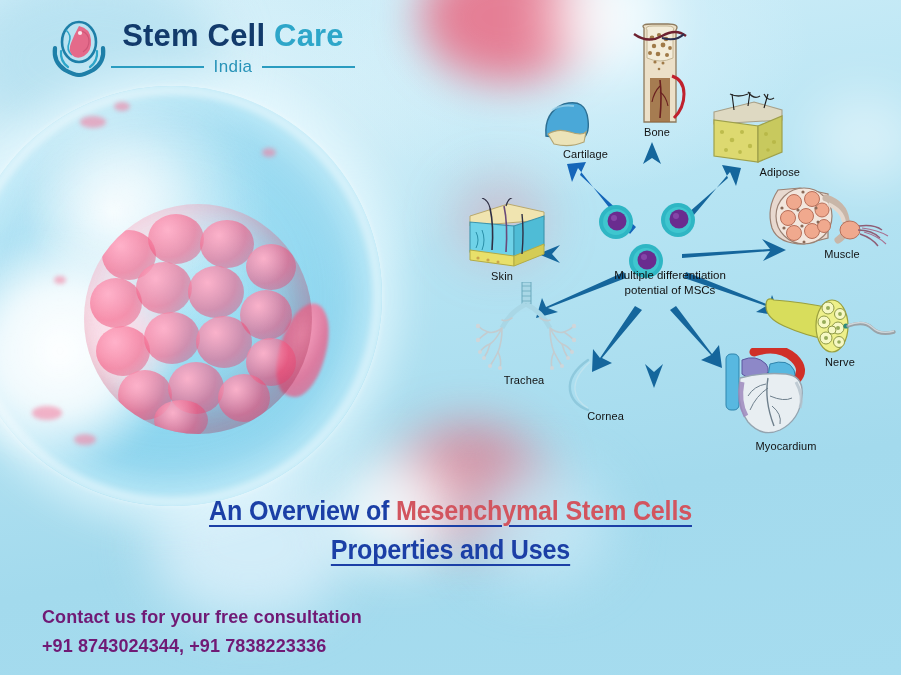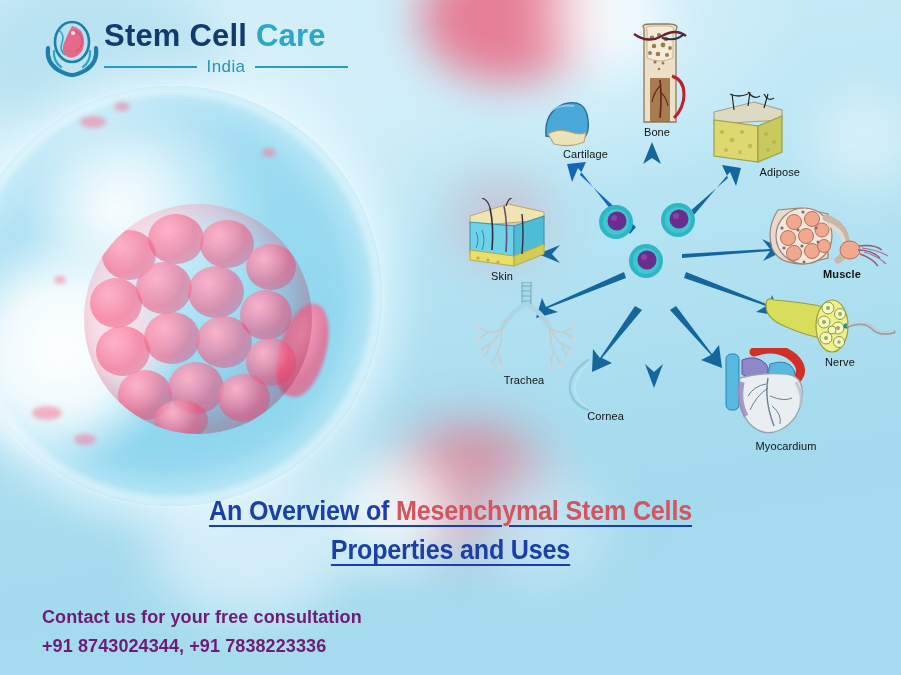--- a/index.html
+++ b/index.html
@@ -53,21 +53,21 @@
   .blast{position:absolute;border-radius:50%;background:radial-gradient(circle at 35% 32%, rgba(255,175,200,.95) 0%, rgba(244,78,120,.55) 55%, rgba(200,30,80,.28) 100%);mix-blend-mode:normal;}
   .morula-hi{position:absolute;left:4px;top:60px;width:90px;height:140px;border-radius:50%;
     background:radial-gradient(circle,rgba(255,210,225,.8) 0%,rgba(255,200,220,0) 70%);filter:blur(6px);}
   .cell-frag{position:absolute;left:318px;top:216px;width:46px;height:96px;border-radius:50% 50% 45% 45%;
     transform:rotate(16deg);
     background:radial-gradient(ellipse at 40% 35%, rgba(255,160,190,.95) 0%, rgba(238,100,140,.8) 55%, rgba(222,70,115,.55) 100%);
     filter:blur(1.6px);}
   .speck{position:absolute;border-radius:50%;background:rgba(245,120,155,.55);filter:blur(2px);}
 
   
-  .logo{position:absolute;left:42px;top:16px;width:300px;height:68px;}
+  .logo{position:absolute;left:49px;top:16px;width:300px;height:68px;text-align:center;}
   .logo-mark{position:absolute;left:0;top:2px;width:60px;height:60px;}
   .logo-txt{position:absolute;left:62px;top:4px;}
   .logo-line1{font-size:31px;font-weight:bold;letter-spacing:.2px;line-height:1;white-space:nowrap;}
   .lg-dark{color:#123a6b;}
   .lg-cy{color:#2ea6c9;font-weight:600;}
   .logo-line2{position:relative;margin-top:7px;width:244px;height:18px;display:flex;align-items:center;}
   .lg-rule{flex:1;height:2px;background:#2a9cc0;}
   .lg-india{font-size:17px;color:#2793b8;padding:0 10px;letter-spacing:.4px;font-weight:400;}
 
   
@@ -220,20 +220,24 @@
         <circle cx="90" cy="18" r="3" fill="#9a5bbd" opacity=".55"></circle>
       </g>
       <g>
         <circle cx="60" cy="63" r="17" fill="#2fb6c4"></circle>
         <circle cx="60" cy="63" r="13" fill="#3fc6cf"></circle>
         <circle cx="61" cy="62" r="9.5" fill="#6a2c8f"></circle>
         <circle cx="58" cy="59" r="3" fill="#9a5bbd" opacity=".55"></circle>
       </g>
     </svg>
 
+    <div class="ctr-cap">
+      <div>Multiple differentiation</div>
+      <div>potential of MSCs</div>
+    </div>
 
     <div class="node" style="left:82px;top:86px;width:86px;height:82px;">
       <svg width="60" height="56" style="position:absolute;left:14px;top:0;">
         <path d="M10 44 Q8 20 28 12 Q50 6 52 28 Q54 44 44 48 Z" fill="#4aa8d8" stroke="#2c6f93" stroke-width="1.4"></path>
         <path d="M12 42 Q22 36 34 40 Q46 44 50 40 L48 50 Q34 56 18 52 Z" fill="#ece3b8" stroke="#b2a574" stroke-width="1.1"></path>
         <path d="M16 18 Q26 12 38 14" fill="none" stroke="#9ed4ec" stroke-width="2" opacity=".75"></path>
       </svg>
       <div class="lbl" style="left:0;top:56px;width:86px;text-align:right;">Cartilage</div>
     </div>
 
@@ -301,21 +305,21 @@
         <path d="M12 34 Q16 42 12 50 M18 32 Q22 42 18 52" fill="none" stroke="#2a8fa8" stroke-width="1"></path>
         <g fill="#caa44c">
             <circle cx="14" cy="60" r="1.6"></circle>
             <circle cx="24" cy="62" r="1.6"></circle>
             <circle cx="34" cy="64" r="1.5"></circle>
           </g>
       </svg>
       <div class="lbl" style="left:0;top:72px;width:80px;">Skin</div>
     </div>
 
-    <div class="node" style="left:320px;top:196px;width:142px;height:92px;font-weight:bold;">
+    <div class="node" style="left:320px;top:176px;width:142px;height:92px;">
       <svg width="140" height="70" style="position:absolute;left:0;top:0;">
         <path d="M18 8 Q6 26 12 46 Q18 62 44 62 L68 56 L68 12 L40 6 Z" fill="#e8d9cf" stroke="#9b8274" stroke-width="1.2"></path>
         <ellipse cx="44" cy="34" rx="28" ry="28" fill="#f2e6dd" stroke="#9b8274" stroke-width="1.2"></ellipse>
         <g stroke="#b8705a" stroke-width="1" fill="#f0a98e">
           <circle cx="34" cy="20" r="7.5"></circle>
             <circle cx="52" cy="17" r="7.5"></circle>
           <circle cx="28" cy="36" r="7.5"></circle>
             <circle cx="46" cy="34" r="7.5"></circle>
             <circle cx="62" cy="28" r="7"></circle>
           <circle cx="34" cy="51" r="7.5"></circle>

